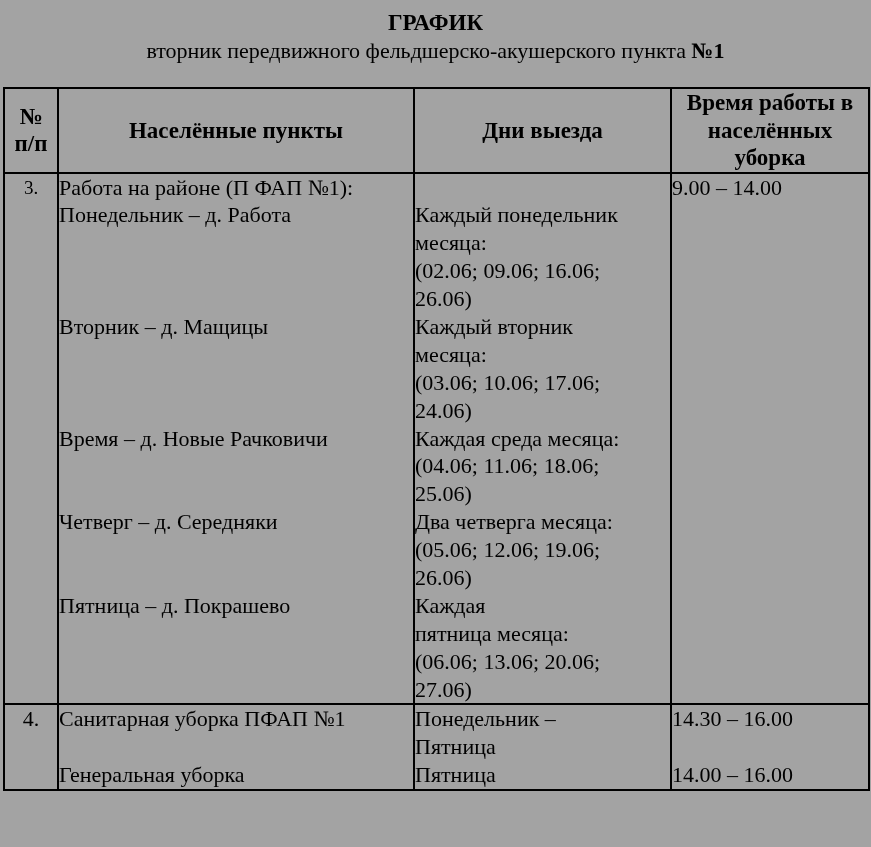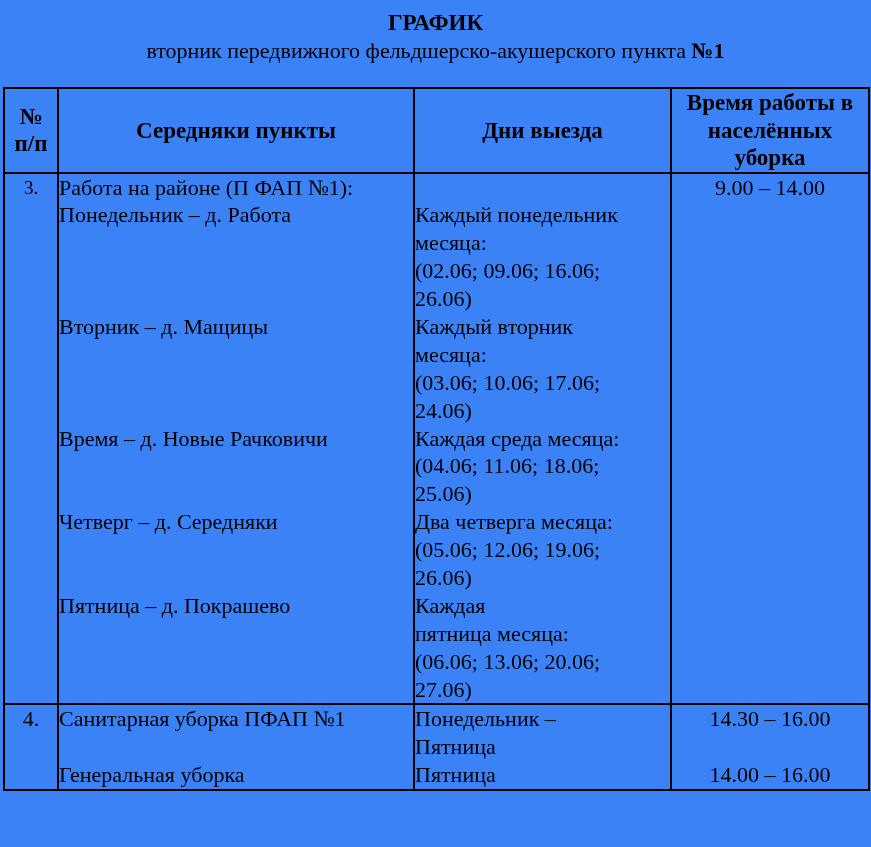--- a/index.html
+++ b/index.html
@@ -7,21 +7,21 @@
     padding: 0;
     background: #ffffff;
     color: #000000;
     font-family: "Liberation Serif", serif;
   }
   .page {
     position: relative;
     width: 871px;
     height: 847px;
     overflow: hidden;
-    background: #3b82f6;
+    background: #a3a3a3;
   }
   
   .title-block {
     padding-top: 9px;
     text-align: center;
     font-size: 22px;
     line-height: 28px;
   }
   .t-line { white-space: nowrap; }
   .t-main {
@@ -64,21 +64,21 @@
     line-height: 27.5px;
   }
   td.num-cell.num-small { font-size: 19px; }
   td.text-cell {
     padding: 2px 4px 0 8px;
     font-size: 22px;
   }
   td.time-cell {
     padding: 2px 4px 0 4px;
     font-size: 22px;
-    text-align: center;
+    text-align: left;
     margin-top: 20px;
   }
   .line {
     height: 27.9px;
     line-height: 27.9px;
     white-space: nowrap;
   }
   tr.row-main { height: 530px; }
   tr.row-last { height: 82px; }
 </style>
@@ -95,21 +95,21 @@
   <table class="schedule">
     <colgroup>
       <col class="c1">
         <col class="c2">
         <col class="c3">
         <col class="c4">
     </colgroup>
     <thead>
       <tr class="head-row">
         <th>№ п/п</th>
-        <th>Середняки пункты</th>
+        <th>Населённые пункты</th>
         <th>Дни выезда</th>
         <th>Время работы в населённых уборка</th>
       </tr>
     </thead>
     <tbody>
       <tr class="row-main">
         <td class="num-cell num-small">3.</td>
         <td class="text-cell">
             <div class="line">Работа на районе (П ФАП №1):</div>
             <div class="line">Понедельник – д. Работа</div>

